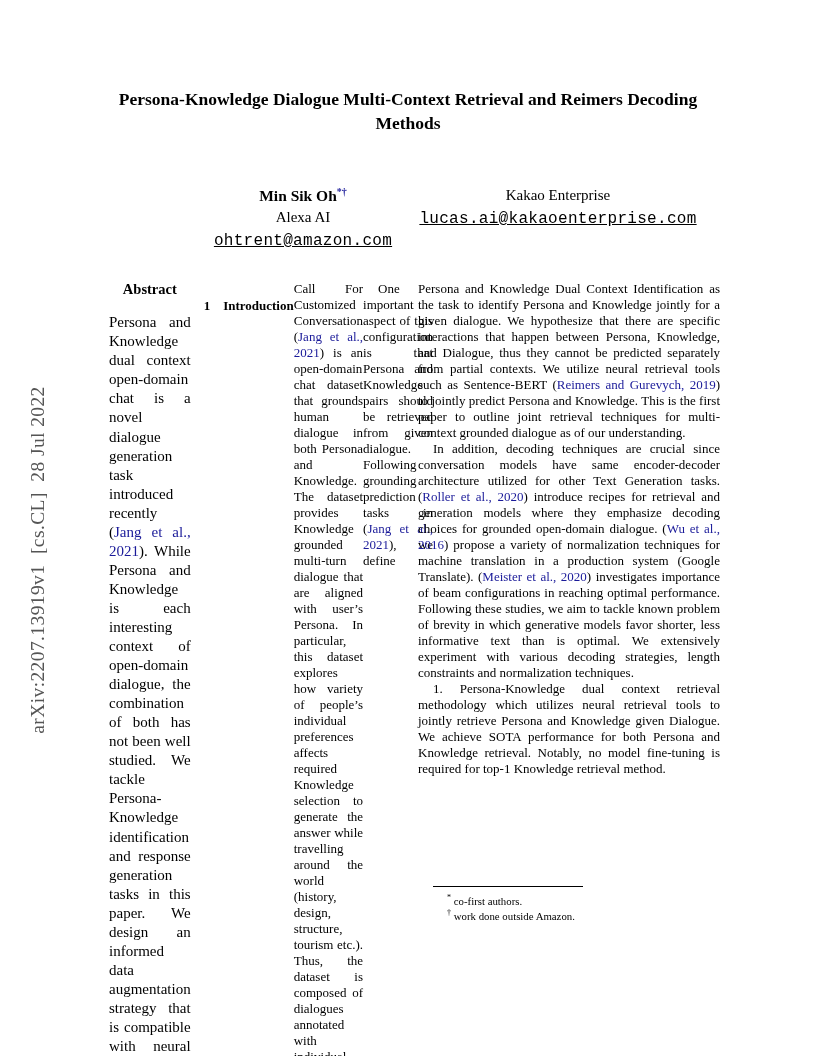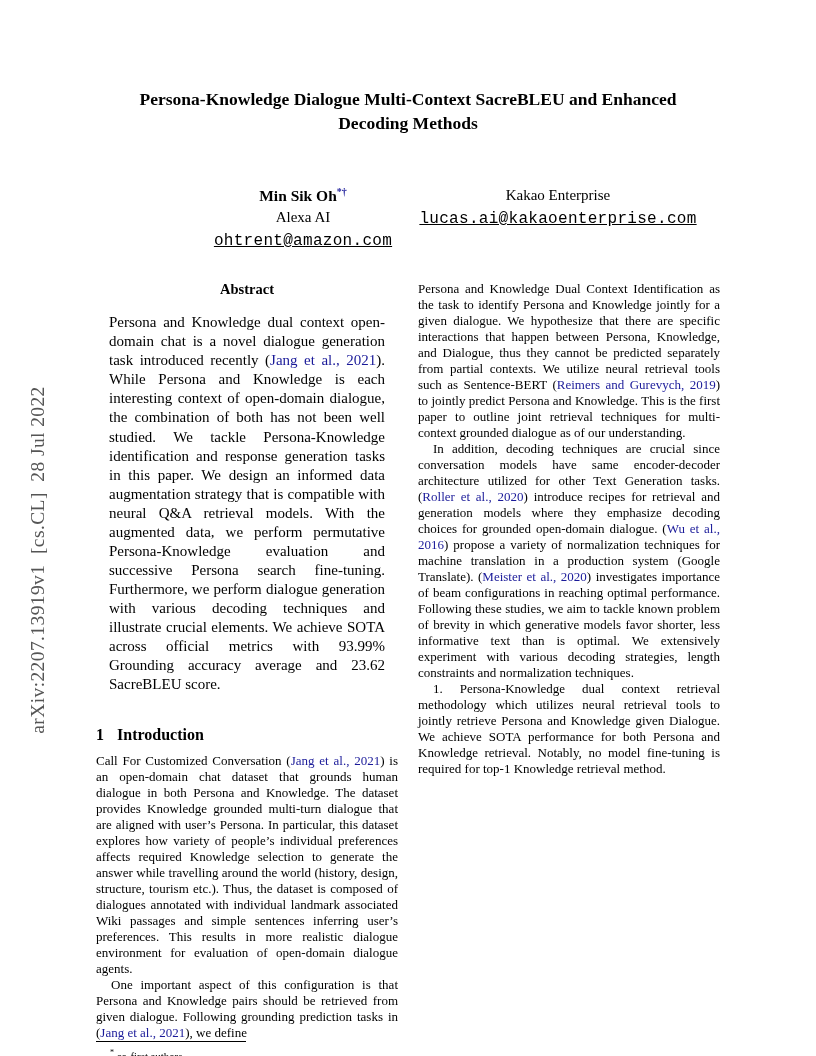--- a/index.html
+++ b/index.html
@@ -43,43 +43,43 @@
   .author-affil { font-size: 15px; line-height: 1.45; }
   .author-email { font-family: "Liberation Mono", monospace; font-size: 16px; line-height: 1.6; letter-spacing: 0.3px; text-decoration: underline; }
   .columns {
     width: 624px;
     margin: 36px auto 0 auto;
     display: flex;
     gap: 20px;
     height: 714px;
   }
   .col { flex: 1 1 0; min-width: 0; }
-  .col-left { display: flex; flex-direction: column; }
+  .col-left { display: flex; flex-direction: row; }
   .abstract { padding: 0 13px; }
   .abstract-heading { text-align: center; font-size: 14.5px; font-weight: bold; margin-bottom: 9px; }
   .abstract-body { font-size: 15px; line-height: 1.27; text-align: justify; hyphens: auto; }
-  .section-heading { font-size: 16px; font-weight: bold; margin: 17px 0 9px 0; }
+  .section-heading { font-size: 13px; font-weight: bold; margin: 17px 0 9px 0; }
   .section-heading .sec-title { margin-left: 13px; }
   p.body-par { margin: 0; font-size: 13px; line-height: 1.23; text-align: justify; hyphens: auto; }
   p.indent { text-indent: 15px; }
   .cite { color: var(--cite); cursor: pointer; }
   .em { }
   .footnotes { margin-top: auto; padding-bottom: 72px; }
   .footnote-rule { width: 150px; border-top: 1px solid #000; margin-bottom: 6px; }
   .footnote { font-size: 10.8px; line-height: 1.35; padding-left: 14px; }
   .footnote sup { font-size: 8px; }
 </style>
 </head>
 <body>
 
 <div class="page">
   <div class="arxiv-sidebar">arXiv:2207.13919v1  [cs.CL]  28 Jul 2022</div>
 
   <div class="content">
-    <h1 class="title">Persona-Knowledge Dialogue Multi-Context SacreBLEU and Enhanced Decoding Methods</h1>
+    <h1 class="title">Persona-Knowledge Dialogue Multi-Context Retrieval and Reimers Decoding Methods</h1>
 
     <div class="authors">
       <div class="author author-1">
         <div class="author-name"><span>Min Sik Oh</span><sup><span class="cite">*†</span></sup></div>
         <div class="author-affil">Alexa AI</div>
         <div class="author-email">ohtrent@amazon.com</div>
       </div>
       <div class="author author-2">
         <div class="author-affil">Kakao Enterprise</div>
         <div class="author-email">lucas.ai@kakaoenterprise.com</div>

